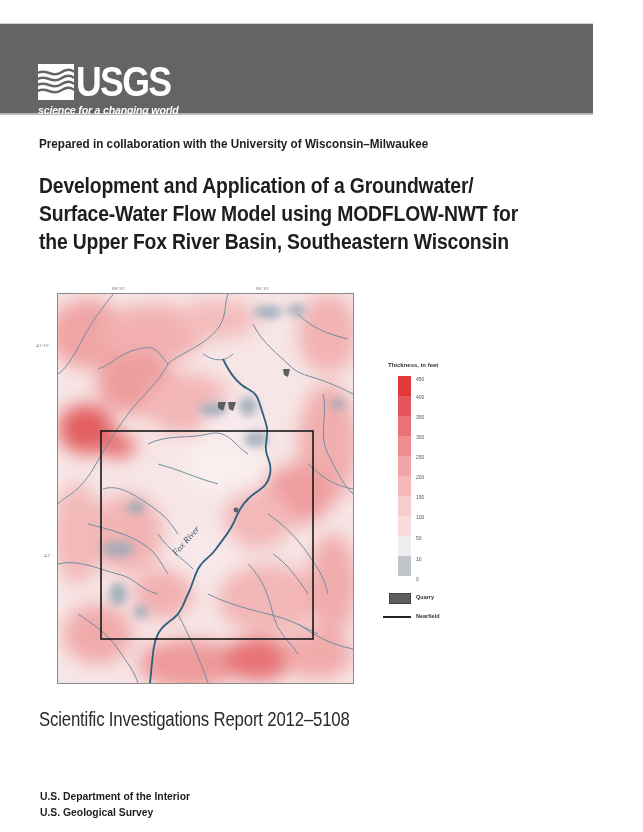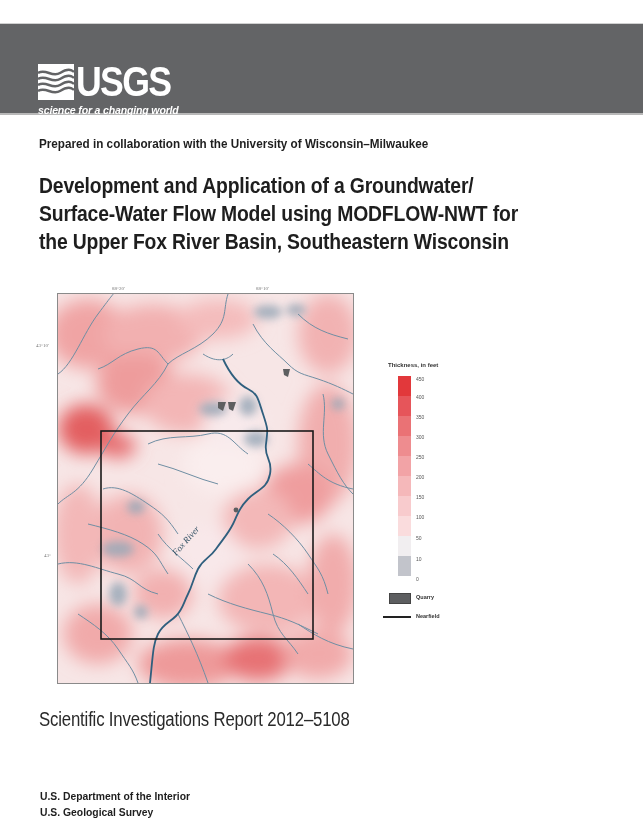--- a/index.html
+++ b/index.html
@@ -1,17 +1,17 @@
 <!DOCTYPE html>
 <html><head>
 <meta charset="utf-8">
 <style>
   html,body{margin:0;padding:0;background:#fff;}
   body{width:643px;height:832px;position:relative;overflow:hidden;font-family:"Liberation Sans",sans-serif;color:#1a1a1a;}
-  .band{position:absolute;left:0;top:23px;width:643px;height:89px;background:#636466;border-top:1px solid #d0d0d0;border-bottom:2px solid #b8b8b8;}
+  .band{position:absolute;left:0;top:23px;width:593px;height:89px;background:#636466;border-top:1px solid #d0d0d0;border-bottom:2px solid #b8b8b8;}
   .logo{position:absolute;left:38px;top:40px;width:150px;height:60px;}
   .logo-mark{position:absolute;left:0;top:0;width:36px;height:36px;}
   .logo-text{position:absolute;left:38px;top:-6px;font-family:"Liberation Sans",sans-serif;font-weight:bold;font-size:42px;letter-spacing:-2px;color:#fff;transform:scaleX(0.85);transform-origin:left top;line-height:48px;}
   .logo-tag{position:absolute;left:0;top:40px;font-size:11.5px;font-style:italic;font-weight:bold;color:#fff;letter-spacing:-0.2px;white-space:nowrap;transform:scaleX(0.92);transform-origin:left top;}
   .prepared{position:absolute;left:39px;top:136px;font-size:13px;font-weight:bold;color:#1e1e1e;white-space:nowrap;transform:scaleX(0.9);transform-origin:left top;}
   .title{position:absolute;left:39px;top:172px;font-size:22.5px;font-weight:bold;line-height:28px;color:#1e1e1e;white-space:nowrap;transform:scaleX(0.86);transform-origin:left top;letter-spacing:-0.2px;}
   .title div{display:block;}
   .map{position:absolute;left:57px;top:293px;width:295px;height:389px;border:1px solid #8a8a8a;overflow:hidden;background:#f6e9e9;}
   .map svg{position:absolute;left:0;top:0;}
   .tick{position:absolute;font-size:5px;color:#777;font-family:"Liberation Serif",serif;white-space:nowrap;}

